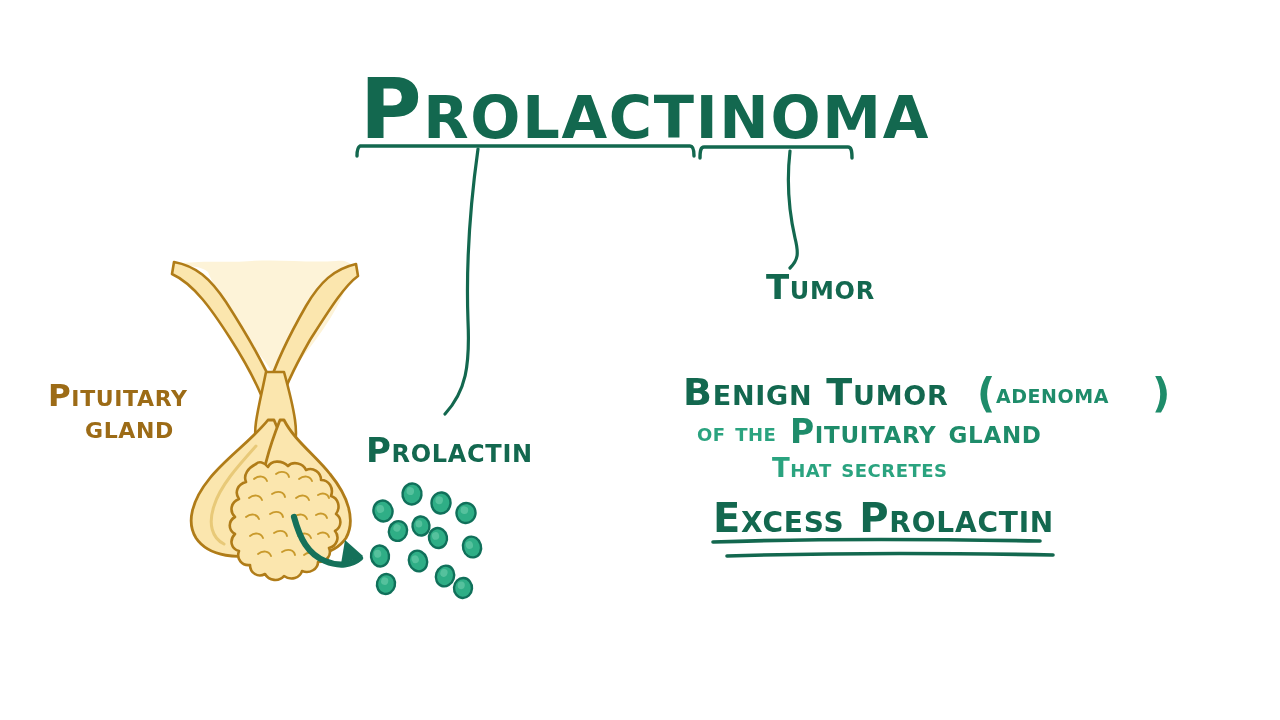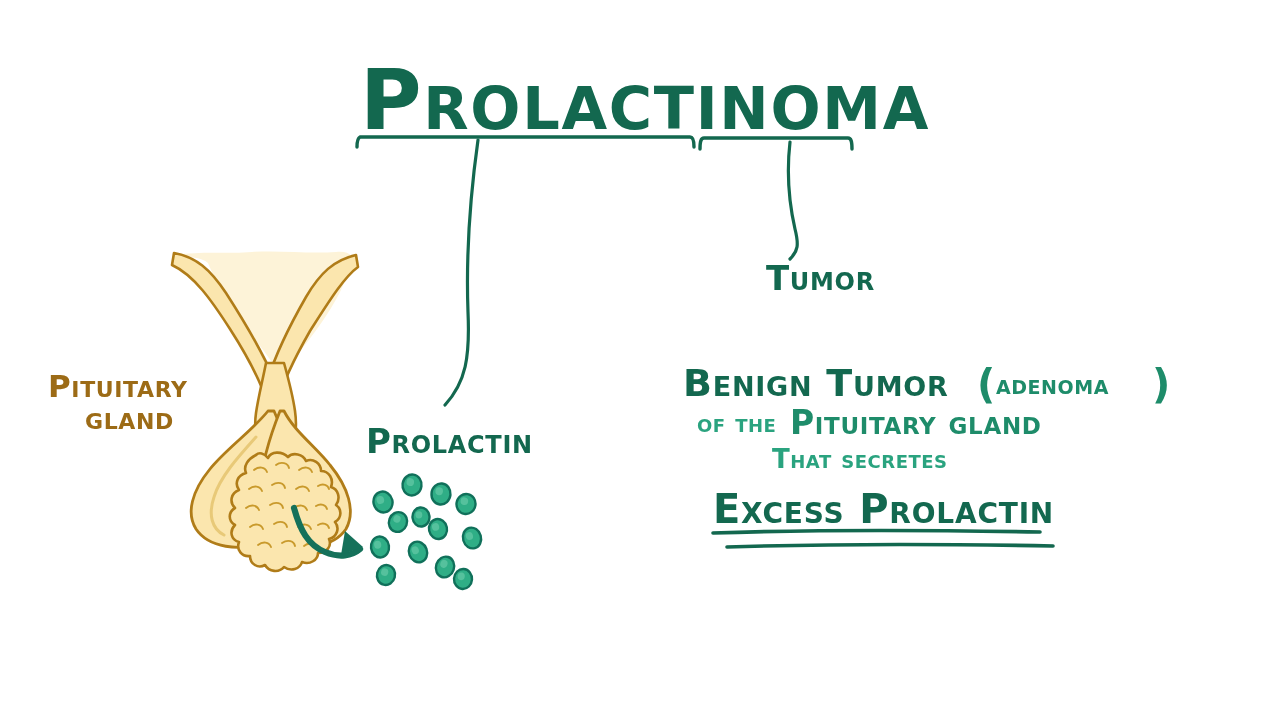--- a/index.html
+++ b/index.html
@@ -10,21 +10,21 @@
   }
   body {
     width: 1280px;
     height: 720px;
     overflow: hidden;
     font-family: "DejaVu Sans", sans-serif;
     position: relative;
   }
   #stage {
     position: absolute;
-    left: 0; top: 7px;
+    left: 0; top: 16px;
     width: 1280px;
     height: 525px;
     background: #ffffff;
   }
   svg.layer {
     position: absolute;
     left: 0; top: 0;
     width: 1280px;
     height: 720px;
     overflow: visible;

